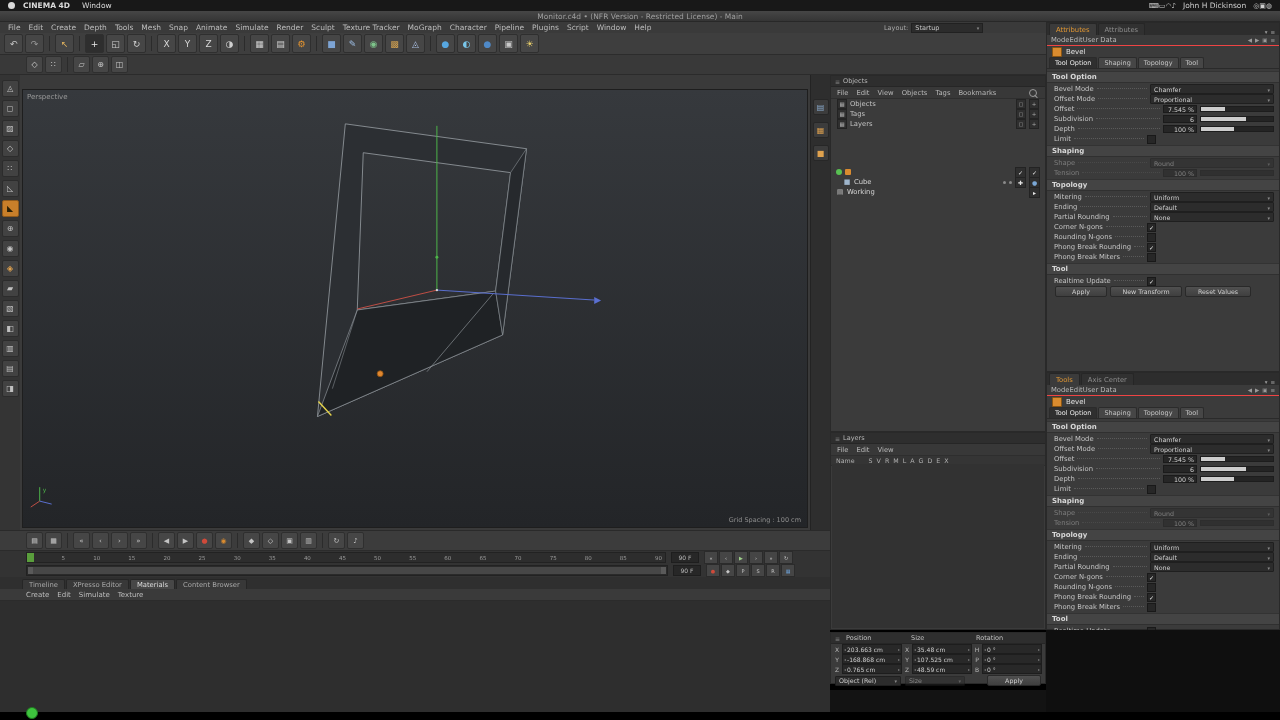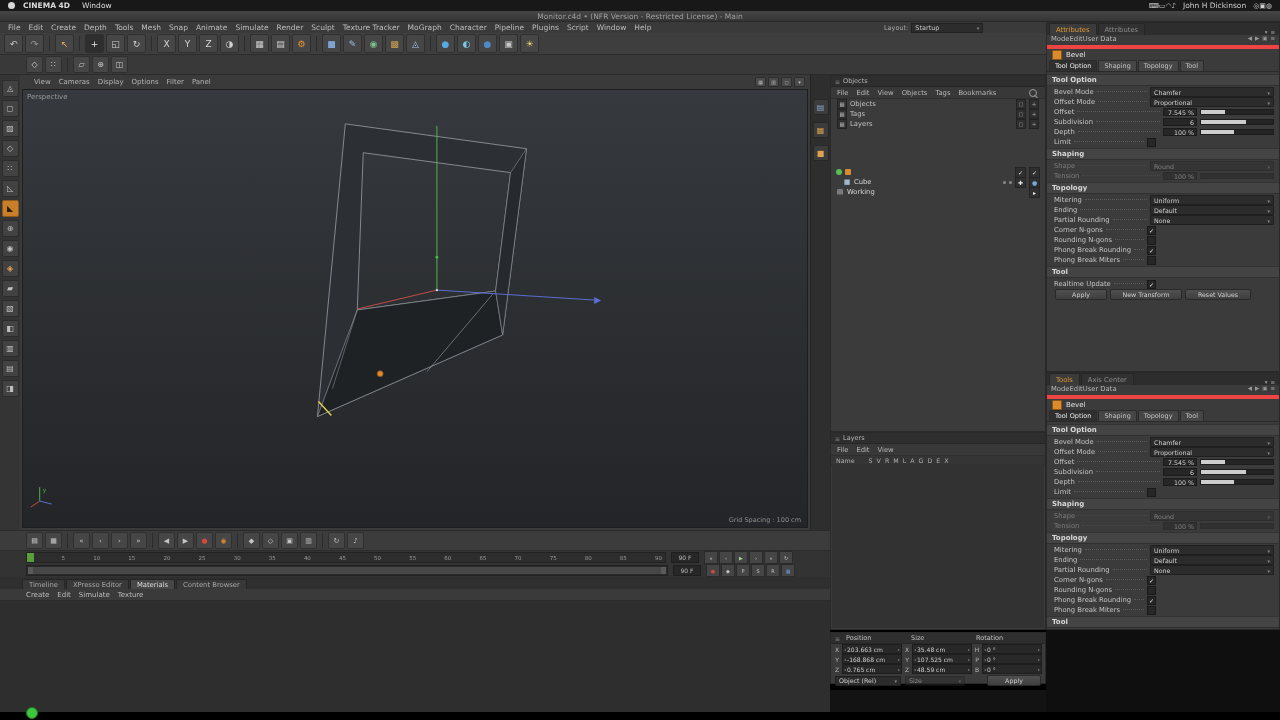--- a/index.html
+++ b/index.html
@@ -111,21 +111,21 @@
   .dd.dim{opacity:.5}
   .btn{background:linear-gradient(#505050,#3f3f3f);border:1px solid #292929;border-radius:2px;color:#d0d0d0;
        font-size:6.3px;height:9px;display:flex;align-items:center;justify-content:center}
 
   
   .attr-tabs{height:12px;background:#2d2d2d;display:flex;align-items:flex-end;font-size:6.8px;padding-left:2px;gap:1px}
   .attr-tab{padding:1px 6px;background:#3b3b3b;color:#e09632;border:1px solid #262626;border-bottom:none;
             border-radius:2px 2px 0 0;height:9px;display:flex;align-items:center}
   .attr-tab.inactive{background:#313131;color:#8c8c8c}
   .attr-tabs .ticons{margin-left:auto;display:flex;gap:3px;padding-right:4px;color:#9a9a9a;font-size:5.5px;align-items:center}
-  .attr-menu{height:10px;display:flex;font-size:6.8px;color:#b8b8b8;padding:0 4px;border-bottom:4px solid #ef4444}
+  .attr-menu{height:10px;display:flex;align-items:center;font-size:6.8px;color:#b8b8b8;padding:0 4px;border-bottom:1px solid #ef4444}
   .attr-menu .ricons{margin-left:auto;display:flex;gap:3px;color:#9a9a9a;font-size:5.5px}
   .attr-obj{height:11px;display:flex;align-items:center;font-size:7px;color:#e2e2e2;gap:4px;padding:0 5px}
   .obj-badge{width:8px;height:8px;background:#d98b2f;border:1px solid #8a5513;border-radius:1px}
   .attr-tabs2{height:12px;display:flex;font-size:6.5px;color:#c2c2c2;padding:2px 2px 0 2px;gap:1px;align-items:flex-end;
               border-bottom:1px solid #2a2a2a;box-sizing:border-box}
   .t2{padding:1px 5px;background:#464646;border:1px solid #2b2b2b;border-bottom:none;border-radius:2px 2px 0 0;white-space:nowrap}
   .t2.active{background:#2f2f2f;color:#e8e8e8}
   .attr-rows{padding-top:1px}
   .asec{height:10px;display:flex;align-items:center;padding:0 5px;font-size:7px;font-weight:bold;color:#d8d8d8;
         background:#444;border-top:1px solid #333;border-bottom:1px solid #303030;margin:1px 0}
@@ -288,32 +288,20 @@
     <span class="lb-icon" style="color: rgb(192, 192, 192);">▰</span>
     <span class="lb-icon" style="color: rgb(192, 192, 192);">▧</span>
     <span class="lb-icon" style="color: rgb(192, 192, 192);">◧</span>
     <span class="lb-icon" style="color: rgb(192, 192, 192);">▥</span>
     <span class="lb-icon" style="color: rgb(192, 192, 192);">▤</span>
     <span class="lb-icon" style="color: rgb(192, 192, 192);">◨</span>
   </div>
 <div class="left-void"></div>
 
 <div class="viewport">
-  <div class="vp-menu">
-    <span>
-      
-    <span class="mi">View</span><span class="mi">Cameras</span><span class="mi">Display</span><span class="mi">Options</span><span class="mi">Filter</span><span class="mi">Panel</span></span>
-    <span class="vp-menu-icons">
-
-    <span class="vp-mini">▦</span>
-        <span class="vp-mini">▥</span>
-        <span class="vp-mini">◻</span>
-        <span class="vp-mini">▾</span>
-      </span>
-  </div>
   <div class="vp-canvas">
     <span class="vp-label">Perspective</span>
     <span class="vp-grid">Grid Spacing : 100 cm</span>
     <svg class="scene" viewBox="0 0 786 439">
 
       <path d="M323,34 L505,59 L481,246 L295,328 Z M341,63 L489,83 L474,202 L335,221 Z" fill="#2c2f33" fill-rule="evenodd" stroke="#9aa0a5" stroke-width="0.8"></path>
       <polygon points="335,221 474,202 481,246 295,328" fill="#1f2225" stroke="#8d9398" stroke-width="0.7"></polygon>
       <polygon points="489,83 505,59 481,246 474,202" fill="#26292d" stroke="#8d9398" stroke-width="0.6"></polygon>
       <line x1="405" y1="283" x2="472" y2="204" stroke="#9aa0a5" stroke-width="0.6"></line>
       <line x1="310" y1="300" x2="335" y2="221" stroke="#9aa0a5" stroke-width="0.5"></line>

